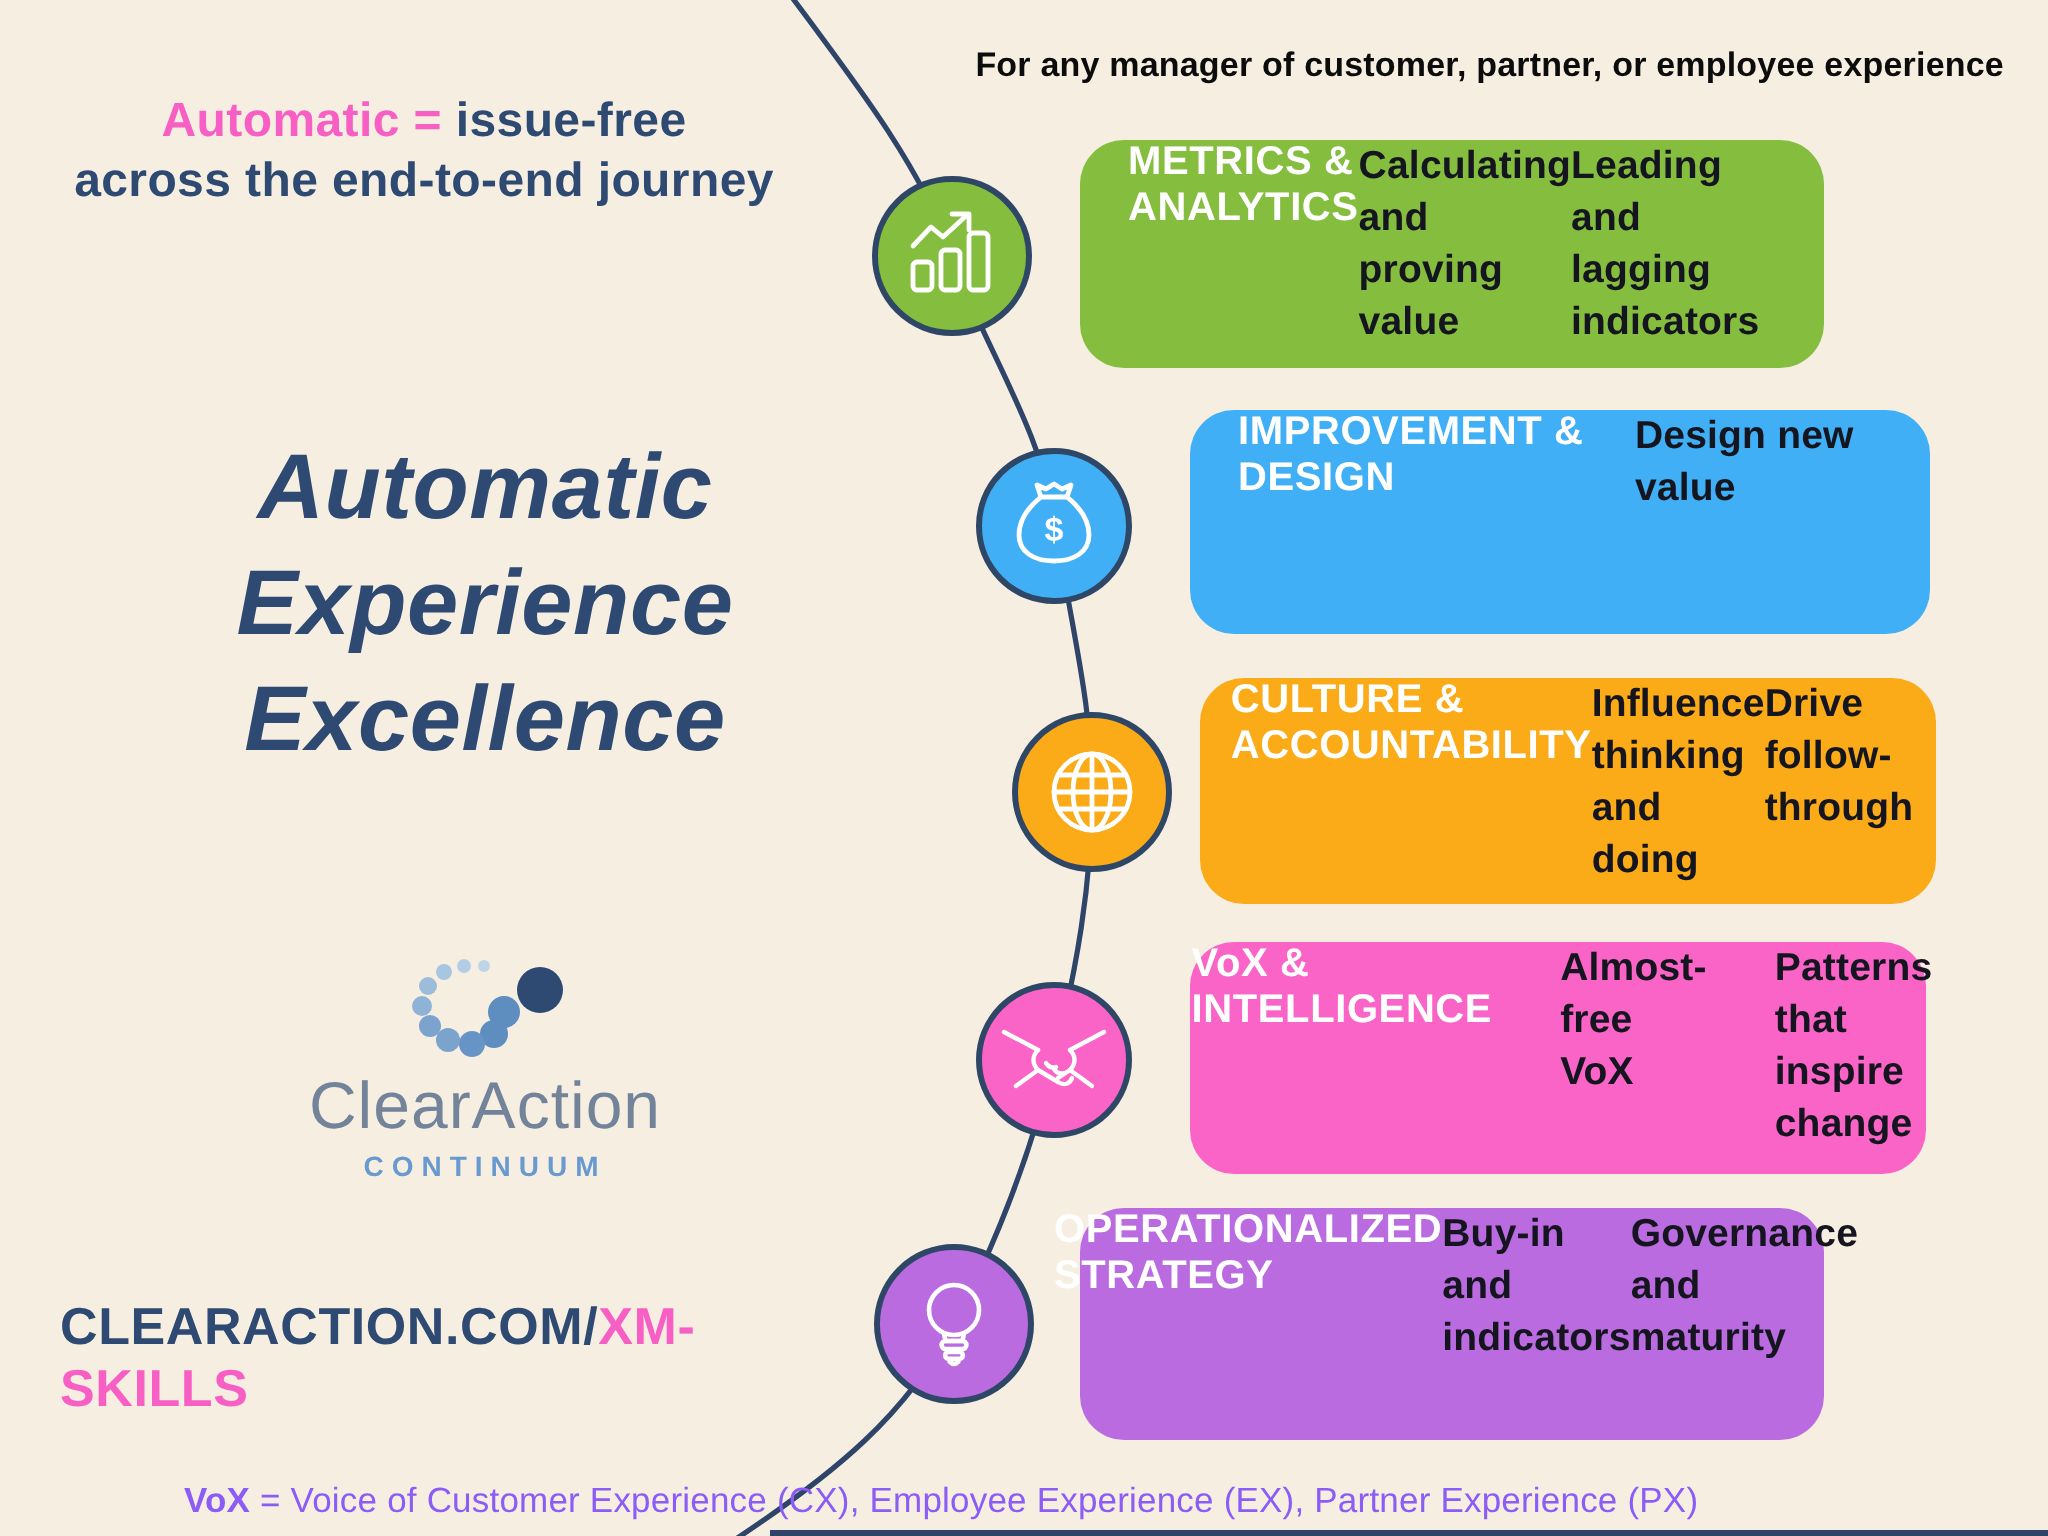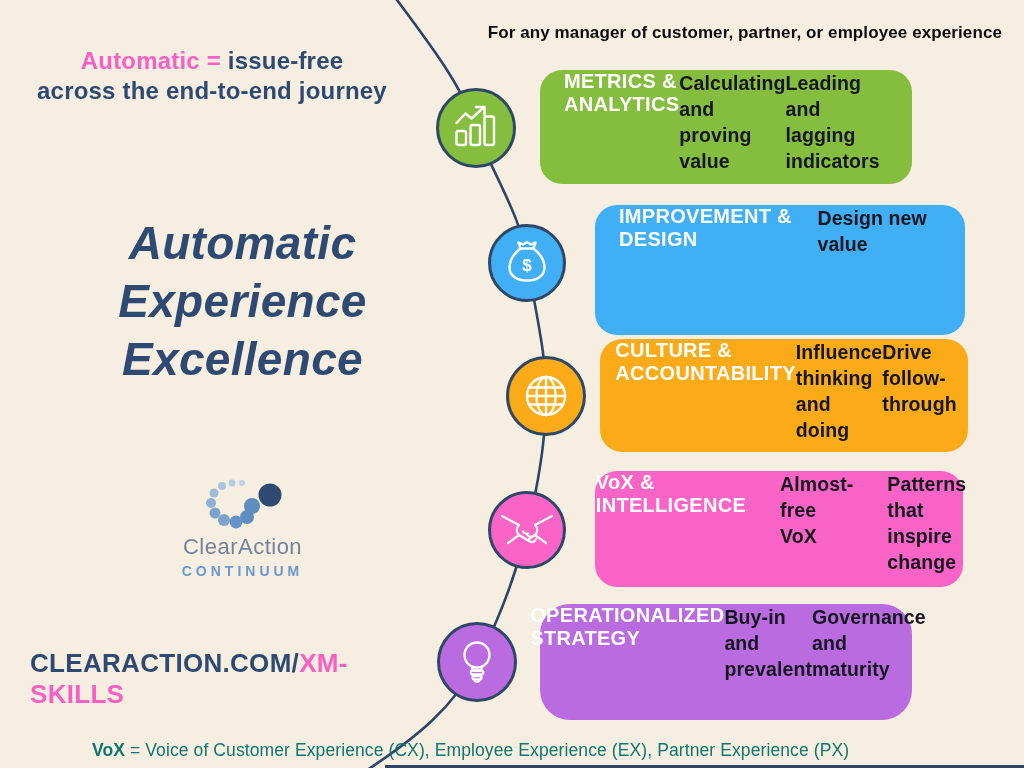--- a/index.html
+++ b/index.html
@@ -29,39 +29,39 @@
   .big-title {
     position:absolute; left:55px; top:214px; width:375px;
     text-align:center; color:#2e4a72;
     font-size:46px; font-weight:700; line-height:58px; letter-spacing:0.3px;font-style:italic;
   }
 
   
   .logo { position:absolute; left:140px; top:476px; width:205px; text-align:center; }
   .logo svg.dots { display:block; margin:0 auto; }
   .logo .name {
-    font-size:22px; font-weight:400; color:#73849a; letter-spacing:0.5px;
+    font-size:33px; font-weight:400; color:#73849a; letter-spacing:0.5px;
     margin-top:-4px;
   }
   .logo .subname {
     font-size:14px; font-weight:700; color:#6899cf; letter-spacing:4px;
     margin-top:3px;
   }
 
   
   .website {
     position:absolute; left:30px; top:648px; width:400px;
     font-size:26px; font-weight:700; letter-spacing:0.3px; color:#2e4a72;
   }
   .website .hl { color:#f85fc4; }
 
   
   .footnote {
     position:absolute; left:92px; top:740px; width:880px;
-    font-size:17.5px; color:#0f766e; letter-spacing:0.1px;
+    font-size:17.5px; color:#8b5cf6; letter-spacing:0.1px;
   }
   .footnote b { font-weight:700; }
   .bottom-strip {
     position:absolute; left:385px; top:765px; width:639px; height:3px;
     background:#2e4468;
   }
 
   
   .m-circle {
     position:absolute; border-radius:50%;
@@ -83,24 +83,24 @@
   }
   .m-card .m-title {
     color:#ffffff; font-size:20px; font-weight:700; letter-spacing:0.3px;
     margin-bottom:9px;
   }
   .m-card .m-line {
     color:#15151f; font-size:19.5px; font-weight:700; line-height:26px;
     letter-spacing:0.1px;
   }
   #card1 { left:540px; top:70px;  width:372px; height:114px; }
-  #card2 { left:595px; top:205px; width:370px; height:130px; }
+  #card2 { left:595px; top:205px; width:370px; height:112px; }
   #card3 { left:600px; top:339px; width:368px; height:113px; }
   #card4 { left:595px; top:471px; width:368px; height:116px;gap:34px; }
-  #card5 { left:540px; top:604px; width:372px; height:116px;border-radius:30px; }
+  #card5 { left:540px; top:604px; width:372px; height:116px; }
 
   .icon-stroke { fill:none; stroke:#ffffff; stroke-width:2.4; stroke-linecap:round; stroke-linejoin:round; }
 </style>
 </head>
 <body>
 
 <div id="canvas">
 
   <svg id="journey-curve" viewBox="0 0 1024 768">
     <path d="M 391 -8
@@ -214,17 +214,17 @@
     <div class="m-line">Influence thinking and doing</div>
     <div class="m-line">Drive follow-through</div>
   </div>
   <div id="card4" class="m-card" style="background: rgb(249, 100, 198);">
     <div class="m-title">VoX &amp; INTELLIGENCE</div>
     <div class="m-line">Almost-free VoX</div>
     <div class="m-line">Patterns that inspire change</div>
   </div>
   <div id="card5" class="m-card" style="background: rgb(186, 107, 224);">
     <div class="m-title">OPERATIONALIZED STRATEGY</div>
-    <div class="m-line">Buy-in and prevalent</div>
+    <div class="m-line">Buy-in and indicators</div>
     <div class="m-line">Governance and maturity</div>
   </div>
 
 </div>
 
 </body></html>

